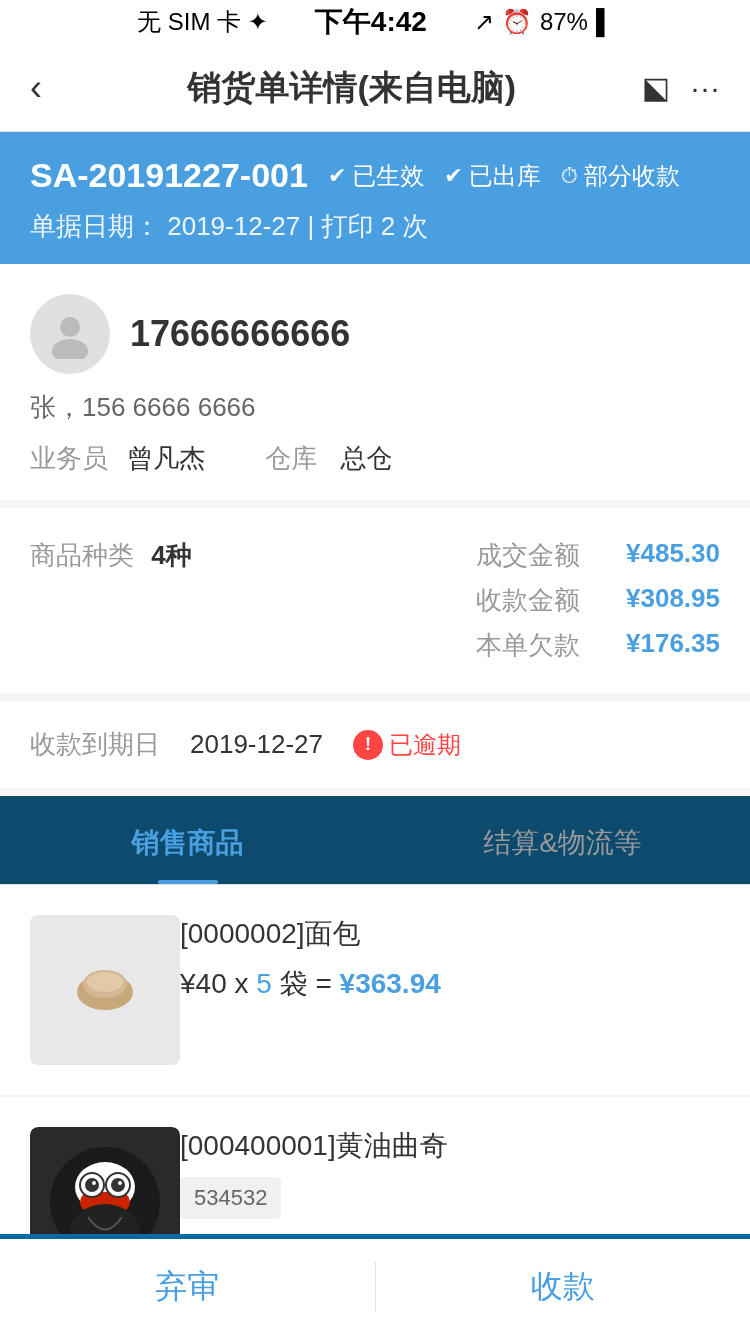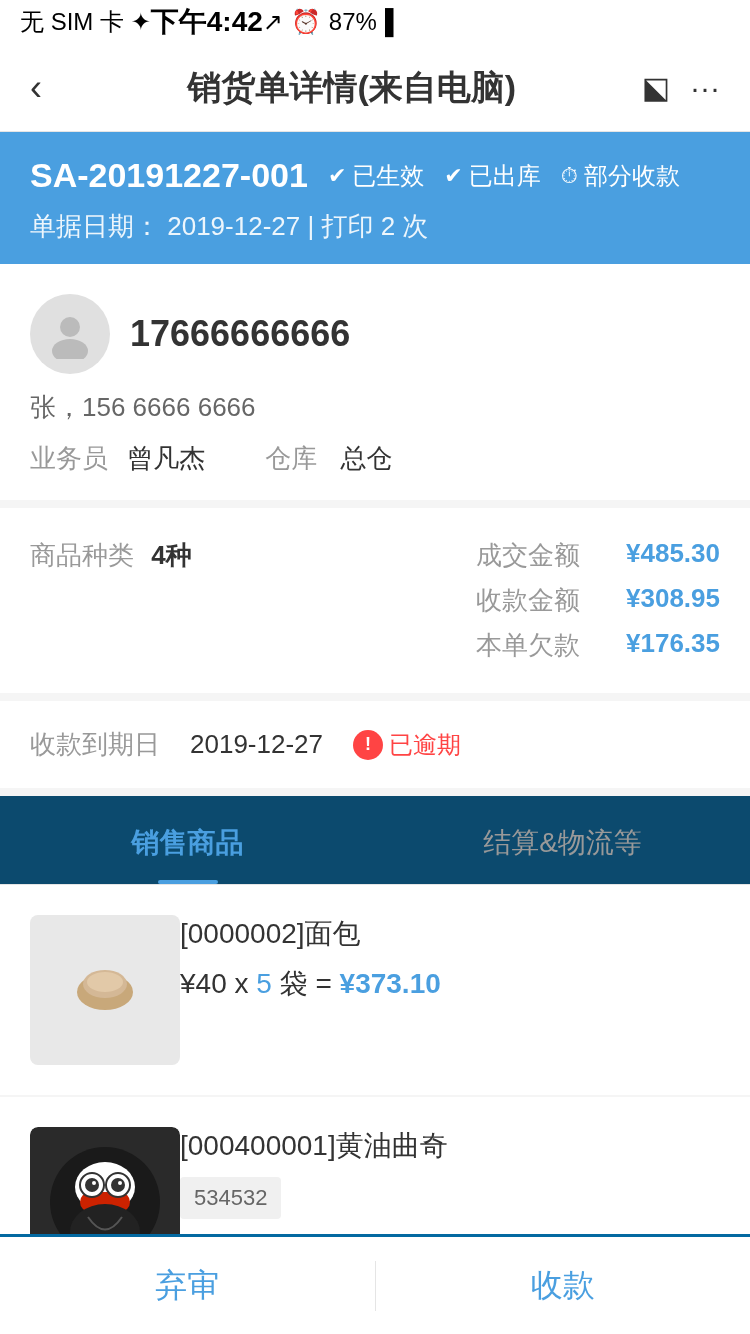--- a/index.html
+++ b/index.html
@@ -10,24 +10,25 @@
       background: #f5f5f5;
       font-size: 28px;
     }
 
     
     .status-bar {
       height: 44px;
       background: #fff;
       display: flex;
       align-items: center;
-      justify-content: flex-start;
+      justify-content: center;
       padding: 0 20px;
       font-size: 24px;
       font-weight: 500;
+      gap: 47px;
     }
     .status-left { display: flex; align-items: center; gap: 10px; }
     .status-center { font-size: 28px; font-weight: 600; }
     .status-right { display: flex; align-items: center; gap: 8px; font-size: 24px; }
 
     
     .nav-bar {
       height: 88px;
       background: #fff;
       display: flex;
@@ -273,21 +274,21 @@
     .total-highlight { color: #4A9FE0; font-weight: 600; }
 
     
     .bottom-bar {
       position: fixed;
       bottom: 0;
       left: 0;
       width: 750px;
       height: 100px;
       background: #fff;
-      border-top: 3px solid #0369a1;
+      border-top: 5px solid #0369a1;
       display: flex;
       align-items: center;
     }
     .bottom-btn {
       flex: 1;
       text-align: center;
       font-size: 32px;
       color: #4A9FE0;
       cursor: pointer;
       padding: 20px 0;
@@ -434,21 +435,21 @@
       </div>
     </div>
     <div class="product-info">
       <div class="product-name">[0000002]面包</div>
       <div class="product-price-row">
         <span>¥40</span>
         <span> x </span>
         <span class="price-highlight">5</span>
         <span>袋</span>
         <span> = </span>
-        <span class="total-highlight">¥373.10</span>
+        <span class="total-highlight">¥363.94</span>
       </div>
     </div>
   </div>
 
   <div class="product-item">
     <div class="product-image">
       <svg width="150" height="150" viewBox="0 0 150 150" fill="none" xmlns="http://www.w3.org/2000/svg">
         <rect width="150" height="150" fill="#2a2a2a" rx="8"></rect>
 
         <circle cx="75" cy="75" r="55" fill="#1a1a1a"></circle>

